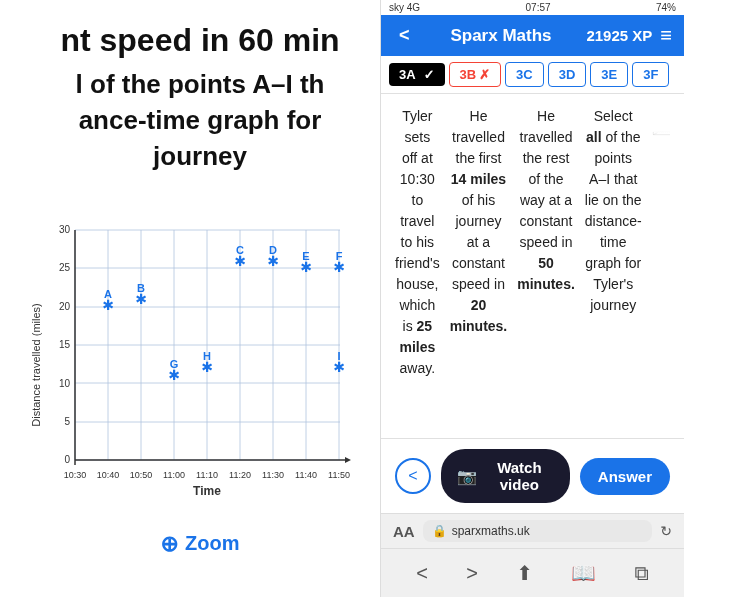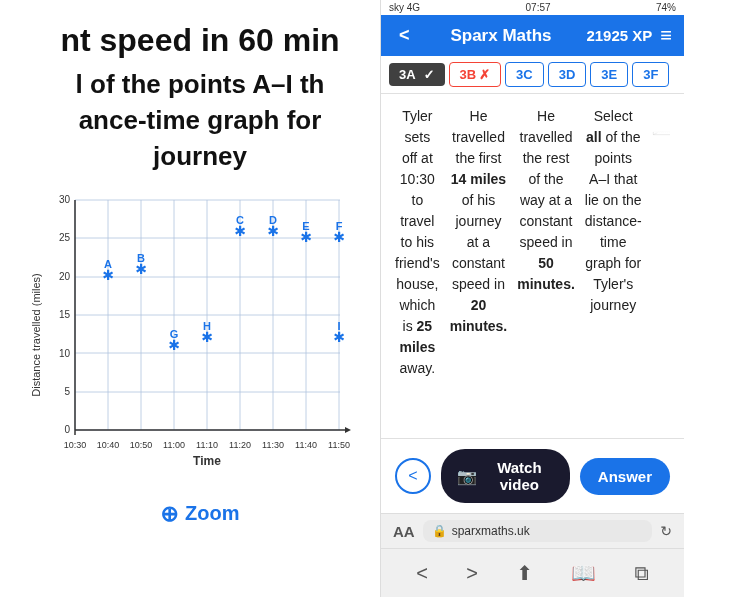--- a/index.html
+++ b/index.html
@@ -116,21 +116,21 @@
       border-radius: 4px;
       font-size: 13px;
       font-weight: 600;
       cursor: pointer;
       display: flex;
       align-items: center;
       gap: 3px;
     }
 
     .tab-3a {
-      background: #404040;
+      background: #000000;
       color: #fff;
       gap: 8px;
     }
 
     .tab-3b {
       background: #fff;
       color: #f44336;
       border: 1.5px solid #f44336;
     }
 
@@ -279,21 +279,21 @@
   </style>
 </head>
 <body>
 
 <div class="left-panel">
 
   <div style="font-size:32px;font-weight:700;color:#111;text-align:center;line-height:1.3;margin-bottom:4px;width:100%;">
     <span style="overflow:hidden;display:block;">nt speed in <span style="font-weight:900;">60</span> min</span>
   </div>
 
-  <div style="font-size:26px;font-weight:700;color:#111;text-align:center;line-height:1.4;margin-bottom:0;">
+  <div style="font-size:26px;font-weight:700;color:#111;text-align:center;line-height:1.4;margin-bottom:30px;">
     l of the points A–I th<br>ance-time graph for<br>journey
   </div>
 
   <div class="graph-container">
     <svg class="graph-svg" viewBox="0 0 340 290" xmlns="http://www.w3.org/2000/svg">
 
       <text x="10" y="145" font-size="11" fill="#333" text-anchor="middle" transform="rotate(-90,10,145)">Distance travelled (miles)</text>
 
       <g transform="translate(45, 10)">
 

